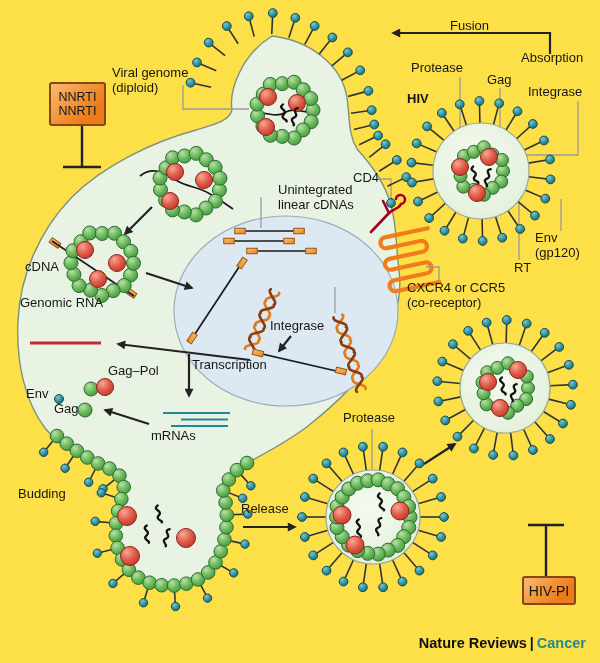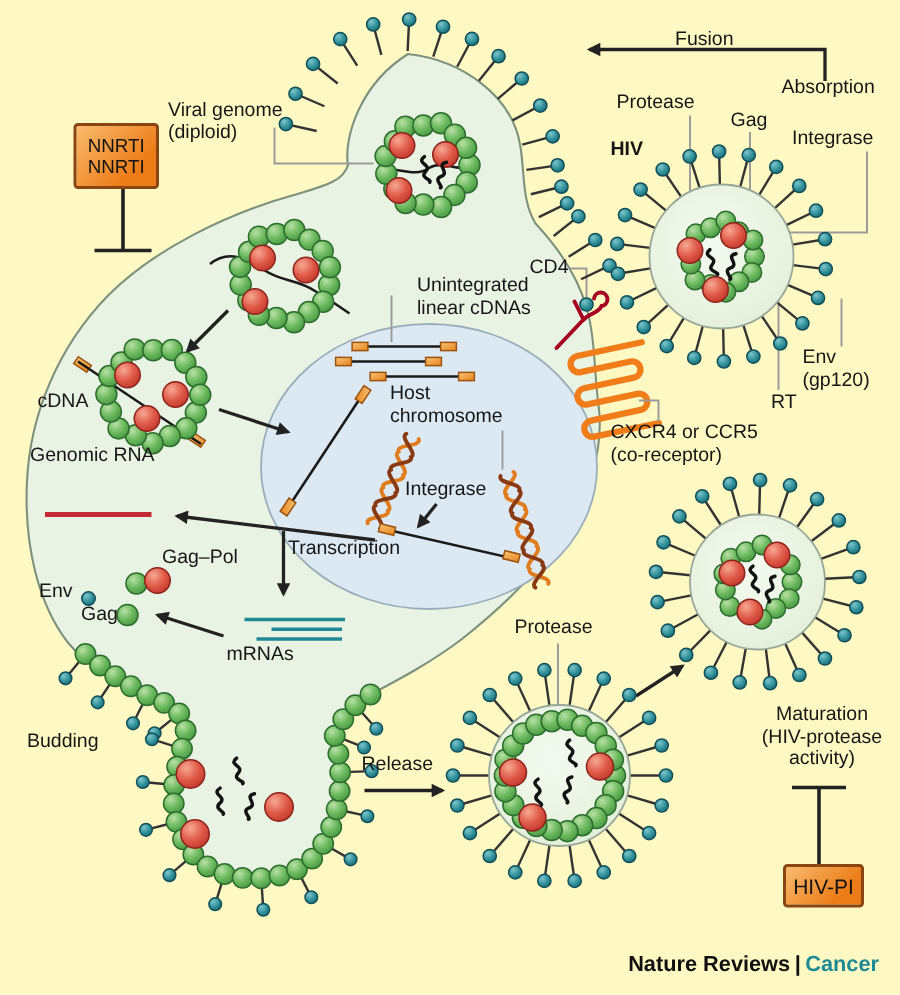--- a/index.html
+++ b/index.html
@@ -1,16 +1,16 @@
 <!DOCTYPE html>
 <html style="--c-cell_fill: #e9f3e3; --c-nucleus_fill: #dce9f2; --c-membrane_stroke: #7d917d; --c-bead_green: #57a84f; --c-core_red: #d94f43; --c-spike_teal: #2e8f99; --c-inhibitor_orange: #ec7c17; --c-inhibitor_border: #8a4612; --c-cd4_red: #a50021; --c-coreceptor_orange: #f07d1a; --c-genomic_rna_red: #c22a35; --c-mrna_teal: #1f8a96; --c-dna_orange: #e07c1e; --c-dna_brown: #8a3a12; --c-footer_teal: #1f8a96; --c-arrow_black: #222222;"><head>
 <meta charset="utf-8">
 <style>
   html,body{margin:0;padding:0;background:#fff;}
-  #stage{position:relative;width:600px;height:663px;background:#fef9c3;overflow:hidden;
+  #stage{position:relative;width:600px;height:663px;background:#fde047;overflow:hidden;
          font-family:"Liberation Sans",sans-serif;}
   #art{position:absolute;left:0;top:0;z-index:1;}
   .lbl{position:absolute;z-index:3;font-size:13px;line-height:1.12;color:#161616;white-space:nowrap;}
   .bold{font-weight:bold;}
   .ctr{text-align:center;}
   .ibox{position:absolute;z-index:3;display:flex;flex-direction:column;align-items:center;justify-content:center;
         background:linear-gradient(135deg,#f9ba6e 0%,var(--c-inhibitor_orange,#ec7c17) 75%);
         border:2px solid var(--c-inhibitor_border,#8a4612);border-radius:3px;color:#131313;}
   .footer{position:absolute;z-index:3;font-weight:bold;font-size:14.5px;color:#111;}
   .footer .sep{margin:0 3px;}
@@ -566,39 +566,30 @@
 <div class="lbl" style="left:514px;top:261px;">RT</div>
 <div class="lbl" style="left:407px;top:281px;">
   <div>CXCR4 or CCR5</div>
   <div>(co-receptor)</div>
 </div>
 <div class="lbl" style="left:278px;top:183px;">
   <div>Unintegrated</div>
   <div>linear cDNAs</div>
 </div>
 <div class="lbl" style="left:25px;top:260px;">cDNA</div>
-<div class="lbl" style="left:260px;top:255px;">
-  <div>Host</div>
-  <div>chromosome</div>
-</div>
 <div class="lbl" style="left:270px;top:319px;">Integrase</div>
 <div class="lbl" style="left:20px;top:296px;">Genomic RNA</div>
 <div class="lbl" style="left:192px;top:358px;">Transcription</div>
 <div class="lbl" style="left:108px;top:364px;">Gag–Pol</div>
 <div class="lbl" style="left:26px;top:387px;">Env</div>
 <div class="lbl" style="left:54px;top:402px;">Gag</div>
 <div class="lbl" style="left:151px;top:429px;">mRNAs</div>
 <div class="lbl" style="left:18px;top:487px;">Budding</div>
 <div class="lbl" style="left:241px;top:502px;">Release</div>
 <div class="lbl" style="left:343px;top:411px;">Protease</div>
-<div class="lbl ctr" style="left:503px;top:469px;width:90px;">
-  <div>Maturation</div>
-  <div>(HIV-protease</div>
-  <div>activity)</div>
-</div>
 
 <div class="ibox" style="left:49px;top:82px;width:53px;height:40px;font-size:12.5px;">
   <div>NNRTI</div>
   <div>NNRTI</div>
 </div>
 <div class="ibox" style="left:522px;top:576px;width:50px;height:25px;font-size:14px;">
   <div>HIV-PI</div>
 </div>
 
 <div class="footer" style="right:14px;top:635px;">

